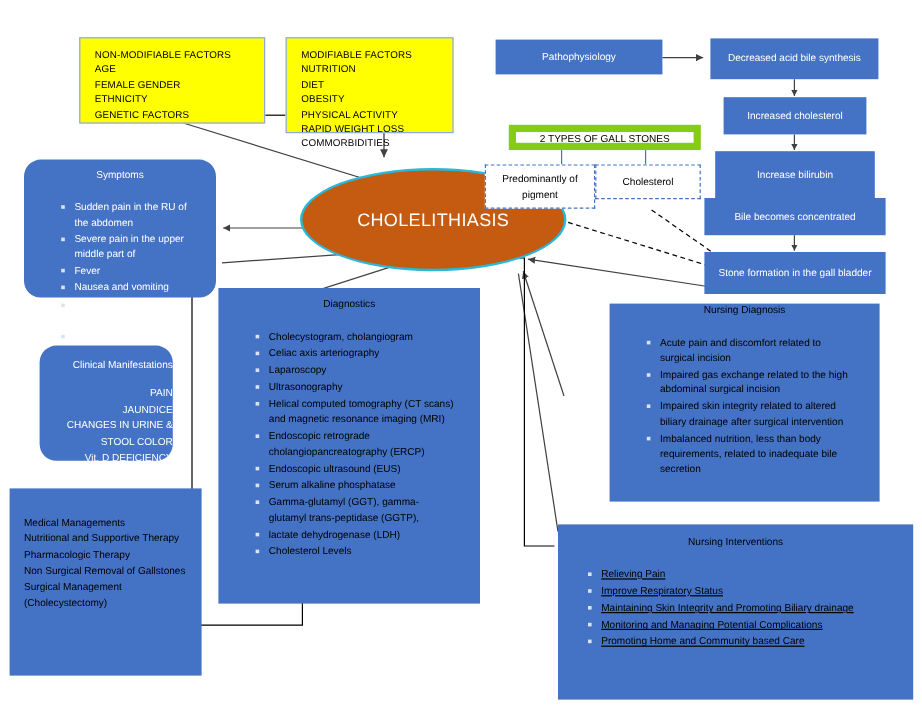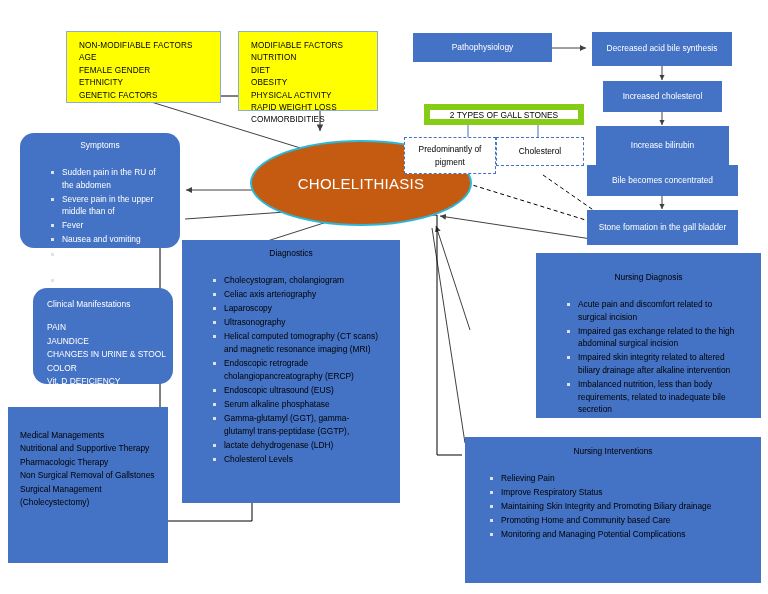--- a/index.html
+++ b/index.html
@@ -188,29 +188,29 @@
     <div>OBESITY</div>
     <div>PHYSICAL ACTIVITY</div>
     <div>RAPID WEIGHT LOSS</div>
     <div>COMMORBIDITIES</div>
   </div>
 
   <div class="node blue-rounded" style="left:20px; top:133px; width:160px; height:115px; padding-top:7px;">
     <div class="title-line">Symptoms</div>
     <ul class="bullets">
       <li>Sudden pain in the RU of the abdomen</li>
-      <li>Severe pain in the upper middle than of</li>
+      <li>Severe pain in the upper middle part of</li>
       <li> Fever</li>
       <li>Nausea and vomiting</li>
       <li>Back Pain in between the shoulder blade</li>
       <li>Pain in R shoulder</li>
     </ul>
   </div>
 
-  <div class="node blue-rounded" style="left:33px; top:288px; width:140px; height:96px; padding:10px 0 0 14px;">
+  <div class="node blue-rounded" style="left:33px; top:288px; width:111px; height:96px; padding:10px 0 0 14px;text-align:right;">
     <div class="plainlines" style="margin-bottom:10px;">Clinical Manifestations</div>
     <div class="plainlines">PAIN</div>
     <div class="plainlines">JAUNDICE</div>
     <div class="plainlines">CHANGES IN URINE &amp; STOOL COLOR</div>
     <div class="plainlines">Vit. D DEFICIENCY</div>
   </div>
 
   <div class="node blue" style="left:8px; top:407px; width:160px; height:156px; padding:22px 10px 0 12px;">
     <div class="plainlines">Medical Managements</div>
     <div class="plainlines">Nutritional and Supportive Therapy</div>
@@ -262,34 +262,34 @@
   <div class="node chain" style="left:596px; top:126px; width:133px; height:40px;">
     <span>Increase bilirubin</span>
   </div>
   <div class="node chain" style="left:587px; top:165px; width:151px; height:31px;">
     <span>Bile becomes concentrated</span>
   </div>
   <div class="node chain" style="left:587px; top:210px; width:151px; height:35px;">
     <span>Stone formation in the gall bladder</span>
   </div>
 
-  <div class="node blue" style="left:536px; top:253px; width:225px; height:165px; padding-top:19px;">
+  <div class="node blue" style="left:508px; top:253px; width:225px; height:165px; padding-top:0;">
     <div class="title-line">Nursing Diagnosis</div>
     <ul class="bullets">
       <li>Acute pain and discomfort related to surgical incision</li>
       <li>Impaired gas exchange related to the high abdominal surgical incision</li>
-      <li>Impaired skin integrity related to altered biliary drainage after alkaline intervention</li>
+      <li>Impaired skin integrity related to altered biliary drainage after surgical intervention</li>
       <li>Imbalanced nutrition, less than body requirements, related to inadequate bile secretion</li>
     </ul>
   </div>
 
   <div class="node blue" style="left:465px; top:437px; width:296px; height:146px; padding-top:9px;">
     <div class="title-line">Nursing Interventions</div>
-    <ul class="bullets" style="padding-left:20px;">
+    <ul class="bullets" style="padding-left:20px;text-decoration:underline;">
       <li>Relieving Pain</li>
       <li>Improve Respiratory Status</li>
       <li>Maintaining Skin Integrity and  Promoting Biliary drainage</li>
+      <li>Monitoring and Managing Potential Complications</li>
       <li>Promoting Home and Community based Care</li>
-      <li>Monitoring and Managing Potential Complications</li>
     </ul>
   </div>
 
 </div>
 
 </body></html>

